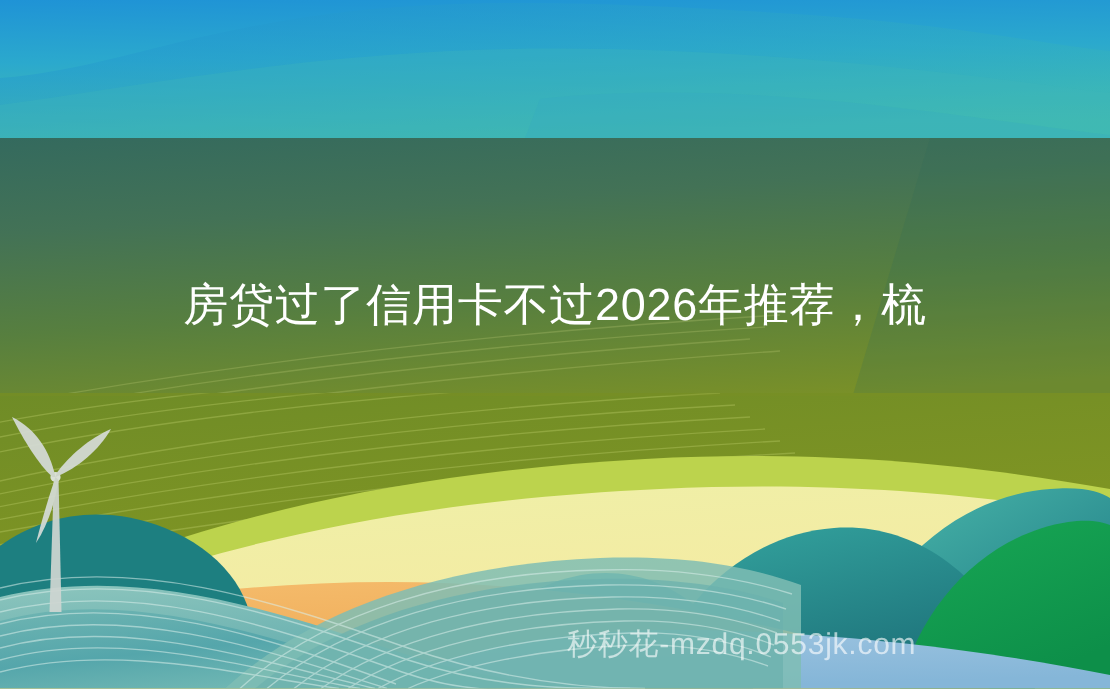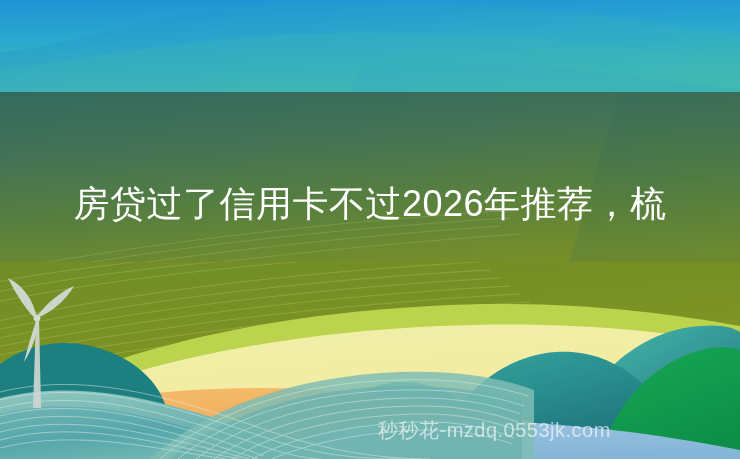--- a/index.html
+++ b/index.html
@@ -35,21 +35,21 @@
     left: 0;
     top: 182px;
     width: 740px;
     text-align: center;
     z-index: 40;
     pointer-events: none;
   }
   .headline-line {
     display: block;
     font-family: "Liberation Sans", "DejaVu Sans", sans-serif;
-    font-size: 36px;
+    font-size: 30px;
     line-height: 44px;
     letter-spacing: 0.5px;
     color: #ffffff;
     font-weight: 400;
     white-space: nowrap;
   }
 
   
   .watermark {
     position: absolute;

